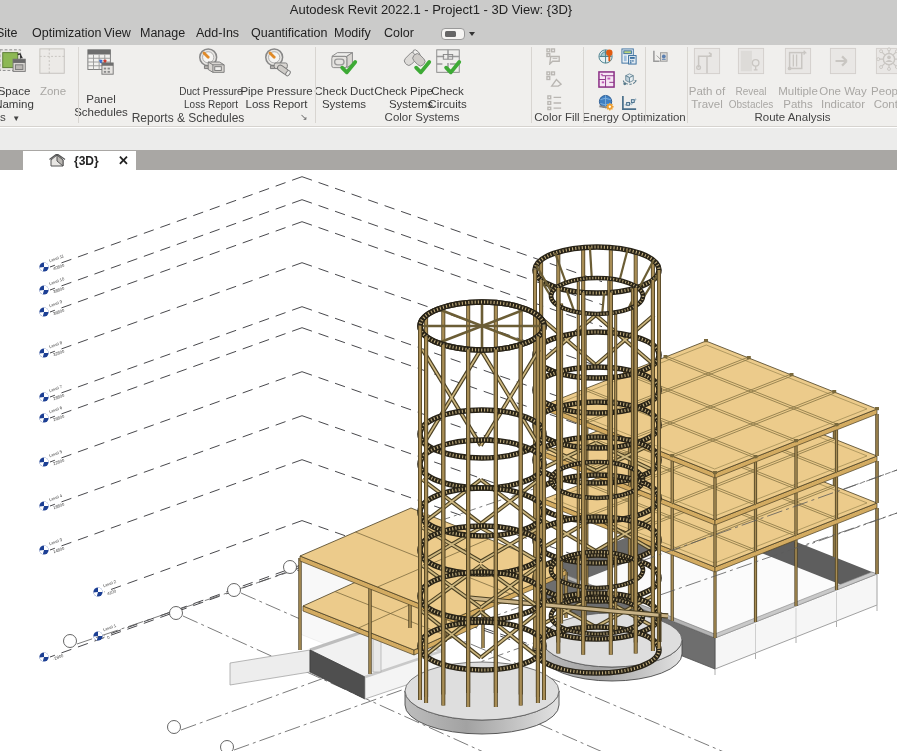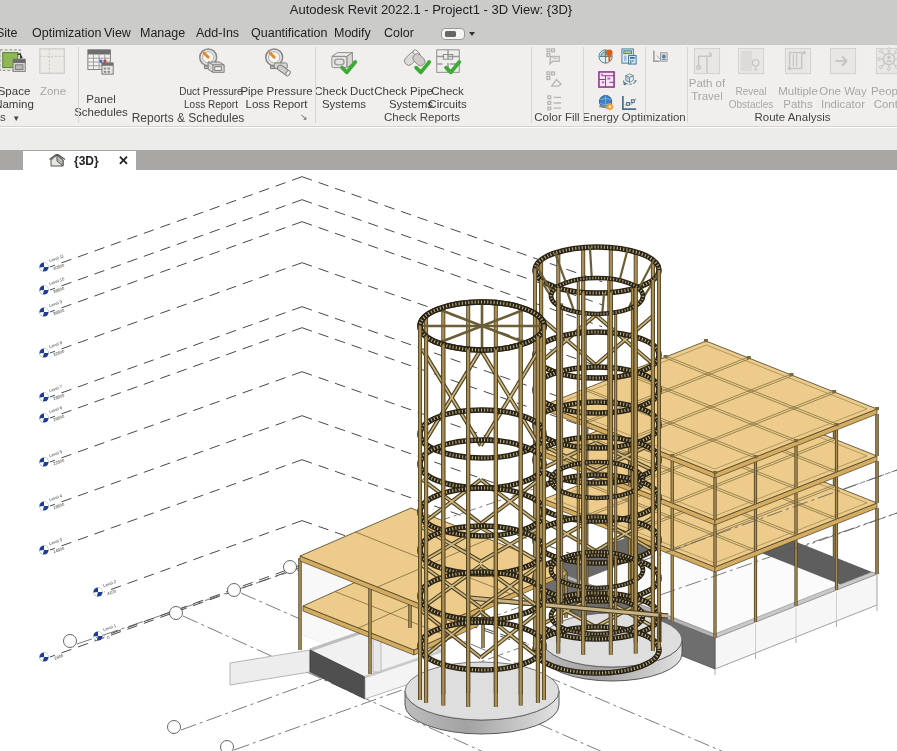--- a/index.html
+++ b/index.html
@@ -196,21 +196,21 @@
           <circle cx="12.5" cy="9" r="2" fill="#5a7fb0"></circle>
           <path d="M10.5 12 h4" stroke="#5a7fb0"></path>
         </svg></div>
       <div style="position:absolute;left:676px;top:2px;width:62px;text-align:center">
         <div style="height:30px"><svg width="28" height="28" viewBox="0 0 30 30">
             <rect x="1.5" y="1.5" width="27" height="27" fill="#e9e7e5" stroke="#d2cfcc"></rect>
             <path d="M6 22 v-12 h14 M20 8 l-3 -2 m3 2 l-3 2" stroke="#c9c6c2" stroke-width="1.6" fill="none"></path>
             <circle cx="6" cy="22" r="2" fill="none" stroke="#c9c6c2" stroke-width="1.4"></circle>
             <path d="M15 28 v-18" stroke="#c9c6c2" stroke-width="1.6"></path>
           </svg></div>
-        <div style="font-size:11.5px;line-height:13px;color:#a9a7a4;">Path of<br>Travel</div>
+        <div style="font-size:11.5px;line-height:13px;color:#a9a7a4;margin-top:8px">Path of<br>Travel</div>
       </div>
       <div style="position:absolute;left:717px;top:2px;width:68px;text-align:center">
         <div style="height:30px"><svg width="28" height="28" viewBox="0 0 30 30">
             <rect x="1.5" y="1.5" width="27" height="27" fill="#e9e7e5" stroke="#d2cfcc"></rect>
             <rect x="4" y="4" width="12" height="22" fill="#dddbd8"></rect>
             <circle cx="20" cy="17" r="3.5" fill="none" stroke="#c9c6c2" stroke-width="1.4"></circle>
             <path d="M20 20.5 v4 m-2 0 h4" stroke="#c9c6c2" stroke-width="1.4"></path>
           </svg></div>
         <div style="font-size:10px;line-height:13px;color:#a9a7a4;margin-top:8px">Reveal<br>Obstacles</div>
       </div>
@@ -248,21 +248,21 @@
               <circle cx="23.5" cy="4.5" r="1.6"></circle>
               <circle cx="6.5" cy="21.5" r="1.6"></circle>
               <circle cx="23.5" cy="21.5" r="1.6"></circle>
             </g>
           </svg></div>
         <div style="font-size:11.5px;line-height:13px;color:#a9a7a4;margin-top:8px">People<br>Conte</div>
       </div>
       <div style="position:absolute;left:0px;top:66px;font-size:11.5px;color:#444">s&nbsp;&nbsp;<span style="font-size:8px">▼</span></div>
       <div style="position:absolute;left:78px;top:66px;width:220px;text-align:center;font-size:12px;color:#444;white-space:nowrap">Reports &amp; Schedules</div>
       <div style="position:absolute;left:300px;top:67px;font-size:9px;color:#666">↘</div>
-      <div style="position:absolute;left:316px;top:66px;width:212px;text-align:center;font-size:11.5px;color:#444;white-space:nowrap">Check Reports</div>
+      <div style="position:absolute;left:316px;top:66px;width:212px;text-align:center;font-size:11.5px;color:#444;white-space:nowrap">Color Systems</div>
       <div style="position:absolute;left:532px;top:66px;width:50px;text-align:center;font-size:11.5px;color:#444;white-space:nowrap">Color Fill</div>
       <div style="position:absolute;left:570px;top:66px;width:128px;text-align:center;font-size:11.5px;color:#444;white-space:nowrap">Energy Optimization</div>
       <div style="position:absolute;left:688px;top:66px;width:209px;text-align:center;font-size:11.5px;color:#444;white-space:nowrap">Route Analysis</div>
       <div style="position:absolute;left:77.5px;top:2px;width:1px;height:76px;background:#d8d5d1"></div>
       <div style="position:absolute;left:314.5px;top:2px;width:1px;height:76px;background:#d8d5d1"></div>
       <div style="position:absolute;left:530.5px;top:2px;width:1px;height:76px;background:#d8d5d1"></div>
       <div style="position:absolute;left:582.5px;top:2px;width:1px;height:76px;background:#d8d5d1"></div>
       <div style="position:absolute;left:644.5px;top:2px;width:1px;height:76px;background:#d8d5d1"></div>
       <div style="position:absolute;left:686.5px;top:2px;width:1px;height:76px;background:#d8d5d1"></div>
     </div>

